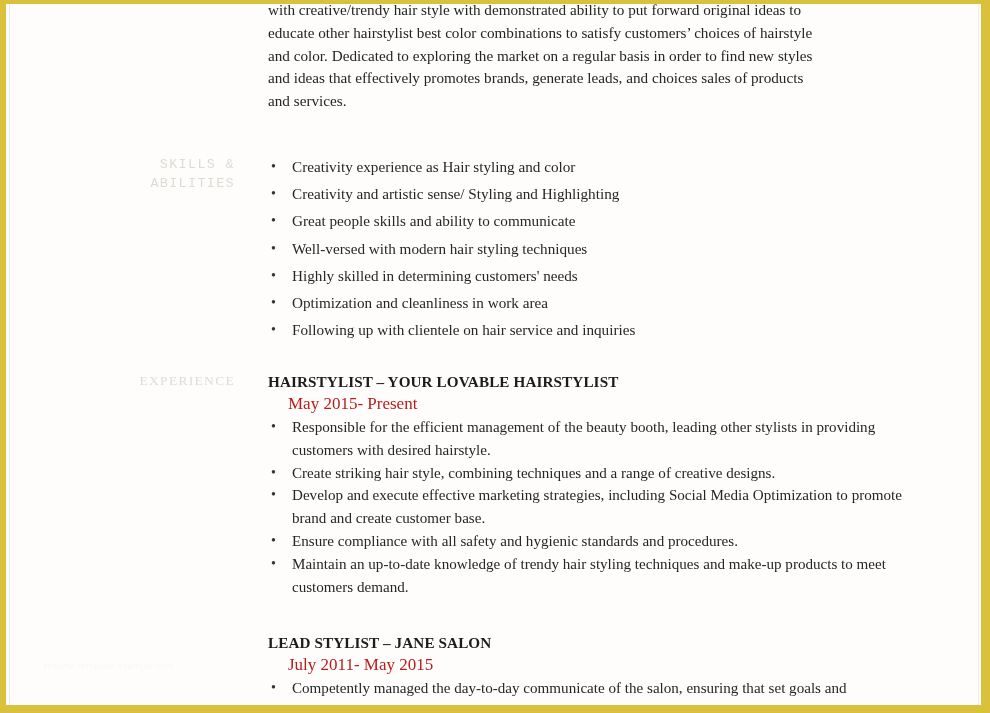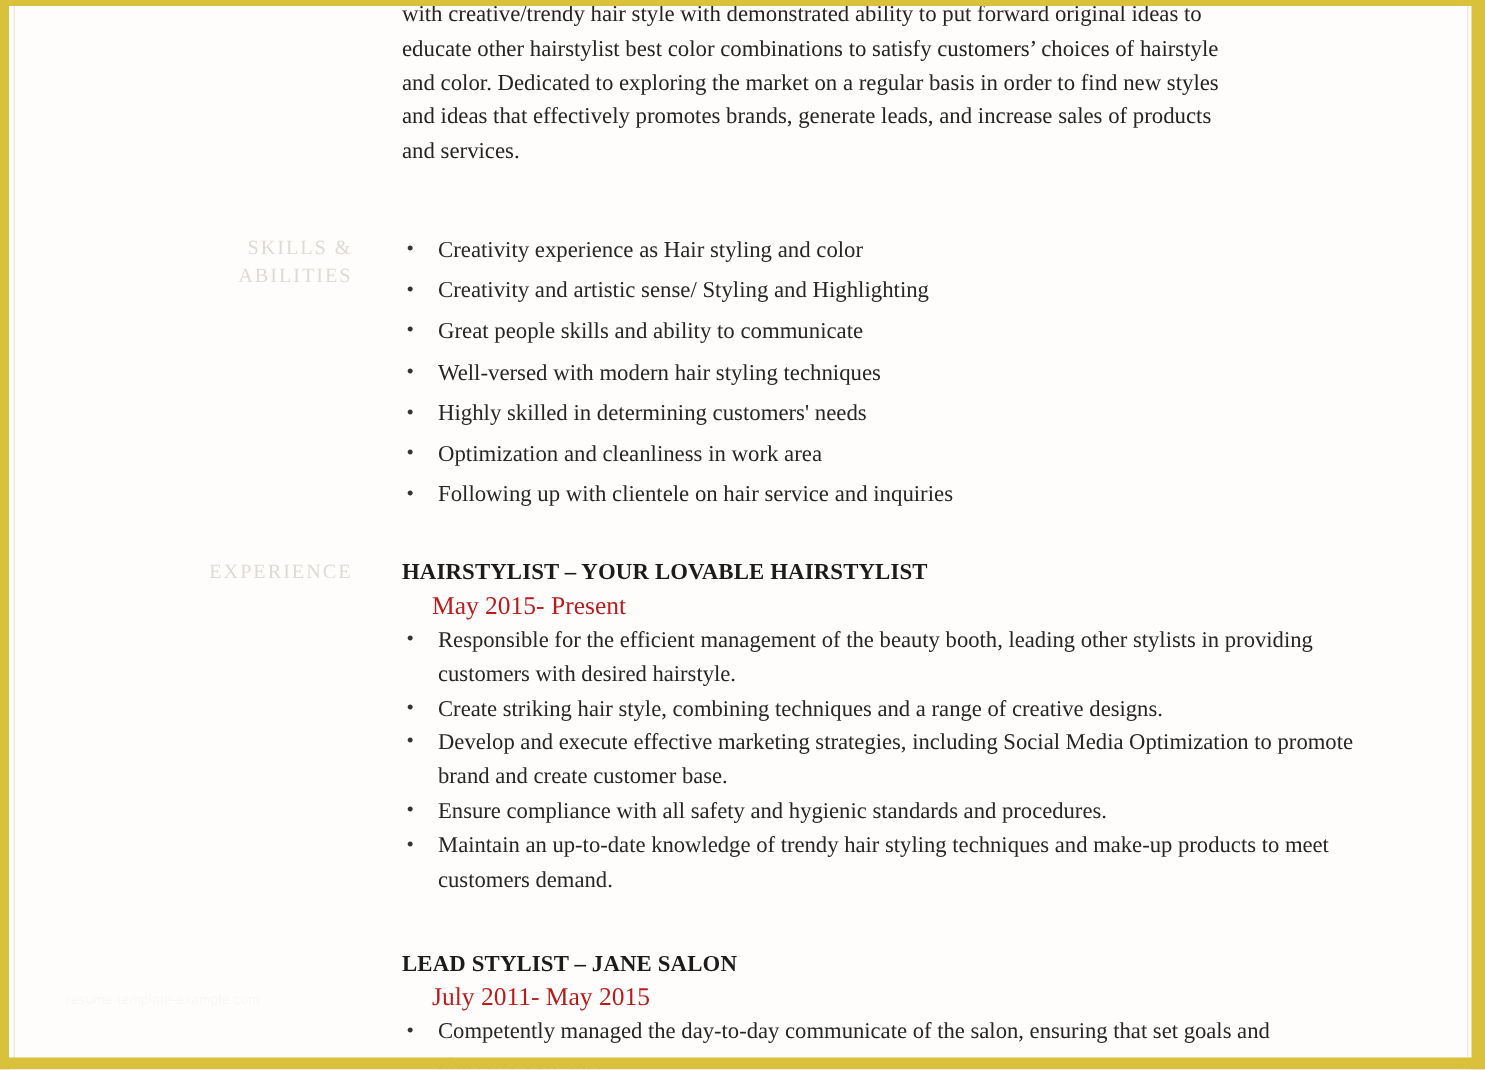--- a/index.html
+++ b/index.html
@@ -201,25 +201,25 @@
   <div class="border-bottom"></div>
   <div class="border-left"></div>
   <div class="border-right"></div>
 
   <div class="content">
 
     <div class="summary">
       <div>with creative/trendy hair style with demonstrated ability to put forward original ideas to</div>
       <div>educate other hairstylist best color combinations to satisfy customers’ choices of hairstyle</div>
       <div>and color. Dedicated to exploring the market on a regular basis in order to find new styles</div>
-      <div>and ideas that effectively promotes brands, generate leads, and increase sales of products</div>
+      <div>and ideas that effectively promotes brands, generate leads, and choices sales of products</div>
       <div>and services.</div>
     </div>
 
-    <div class="label-col" style="top:155px;">
+    <div class="label-col" style="top:155px;font-family:Liberation Mono, monospace;">
       <div>SKILLS &amp;</div>
       <div>ABILITIES</div>
     </div>
 
     <div class="body-col" style="top:153px;">
       <ul class="bullets skills-list">
         <li><span class="dot">•</span><span>Creativity experience as Hair styling and color</span></li>
         <li><span class="dot">•</span><span>Creativity and artistic sense/ Styling and Highlighting</span></li>
         <li><span class="dot">•</span><span>Great people skills and ability to communicate</span></li>
         <li><span class="dot">•</span><span>Well-versed with modern  hair styling techniques</span></li>

